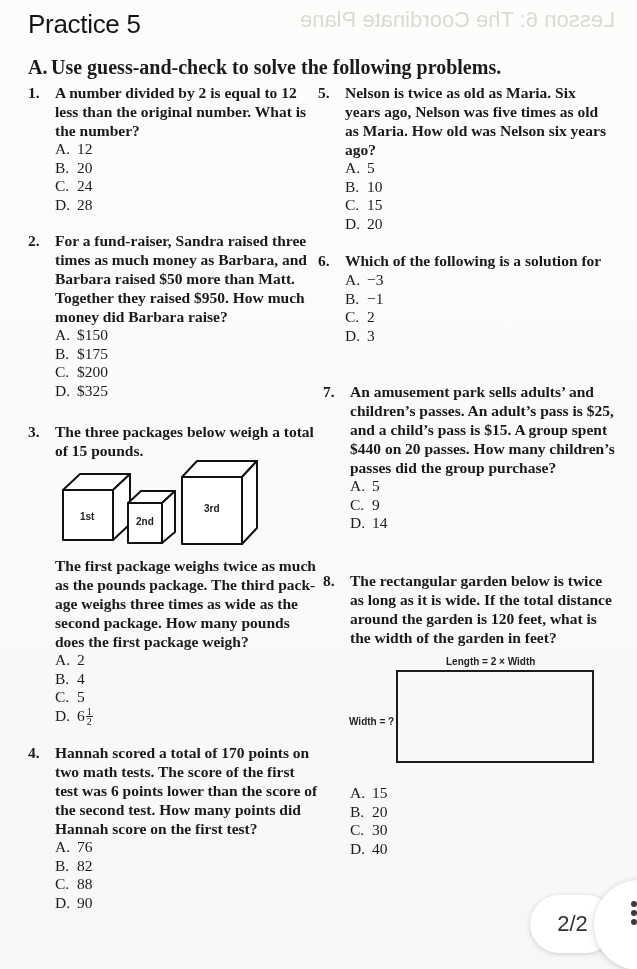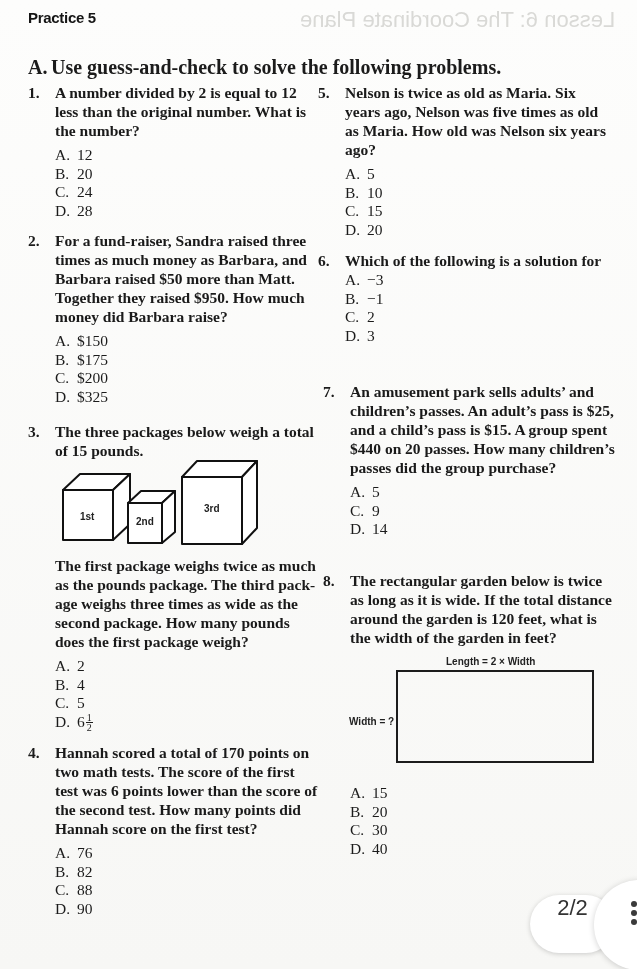--- a/index.html
+++ b/index.html
@@ -1,36 +1,36 @@
 <!DOCTYPE html>
 <html><head>
   <meta charset="utf-8">
   <style>
     * { box-sizing: border-box; margin: 0; padding: 0; }
     html, body { width: 637px; height: 969px; overflow: hidden; background: #fbfbfa; }
     body { position: relative; font-family: "Liberation Serif", "DejaVu Serif", serif; color: #1b1b1b; }
     .page { position: absolute; left: 0; top: 0; width: 637px; height: 969px; background: linear-gradient(180deg, #fdfdfc 0%, #f7f7f5 100%); }
     .bleed { position: absolute; color: #d9d9d6; font-family: "Liberation Sans", "DejaVu Sans", sans-serif; transform: scaleX(-1); white-space: nowrap; pointer-events: none; }
-    .practice-title { position: absolute; left: 28px; top: 9px; font-family: "Liberation Sans", "DejaVu Sans", sans-serif; font-weight: bold; font-size: 15px; letter-spacing: -0.3px; color: #151515; text-align: right; }
+    .practice-title { position: absolute; left: 28px; top: 9px; font-family: "Liberation Sans", "DejaVu Sans", sans-serif; font-weight: normal; font-size: 26px; letter-spacing: -0.3px; color: #151515; text-align: right; }
     .section-heading { position: absolute; left: 28px; top: 56px; font-weight: bold; font-size: 20px; white-space: nowrap; }
     .section-heading .letter { display: inline-block; width: 23px; }
     .q { position: absolute; font-size: 15.5px; line-height: 19px; }
     .q .num { position: absolute; left: 0; top: 0; font-weight: bold; }
     .q .body { margin-left: 27px; font-weight: bold; color: #1a1a1a; white-space: nowrap; }
-    .q .opts { margin-left: 27px; margin-top: 6px; }
+    .q .opts { margin-left: 27px; margin-top: 0; }
     .q .opt { display: block; line-height: 18.5px; font-weight: normal; white-space: nowrap; }
     .q .opt .lbl { display: inline-block; width: 22px; }
     .frac { display: inline-block; vertical-align: middle; text-align: center; font-size: 10px; line-height: 9px; margin-left: 1px; }
     .frac span { display: block; }
     .frac .top { border-bottom: 1px solid #1b1b1b; padding: 0 1px; }
     sup { font-size: 10px; }
     .diagram { position: absolute; }
     .diag-label { position: absolute; font-family: "Liberation Sans", "DejaVu Sans", sans-serif; font-size: 10px; font-weight: bold; color: #222; white-space: nowrap; }
     .garden-rect { position: absolute; border: 2px solid #1c1c1c; background: transparent; }
-    .page-pill { position: absolute; left: 530px; top: 895px; width: 85px; height: 58px; border-radius: 29px; background: #ffffff; box-shadow: 0 1px 5px rgba(0,0,0,0.18); display: flex; justify-content: center; font-family: "Liberation Sans", "DejaVu Sans", sans-serif; font-size: 22px; color: #333; }
+    .page-pill { position: absolute; left: 530px; top: 895px; width: 85px; height: 58px; border-radius: 29px; background: #ffffff; box-shadow: 0 1px 5px rgba(0,0,0,0.18); display: flex; align-items: center; justify-content: center; font-family: "Liberation Sans", "DejaVu Sans", sans-serif; font-size: 22px; color: #333; }
     .more-btn { position: absolute; left: 594px; top: 880px; width: 90px; height: 90px; border-radius: 50%; background: #ffffff; box-shadow: 0 1px 6px rgba(0,0,0,0.18); }
     .more-btn .dot { position: absolute; left: 37px; width: 6px; height: 6px; border-radius: 50%; background: #3a3a3a; }
   </style>
 </head>
 <body>
 
 <div class="page">
 
   <div class="bleed" style="left:300px; top:7px; font-size:22px;">Lesson 6: The Coordinate Plane</div>
 

